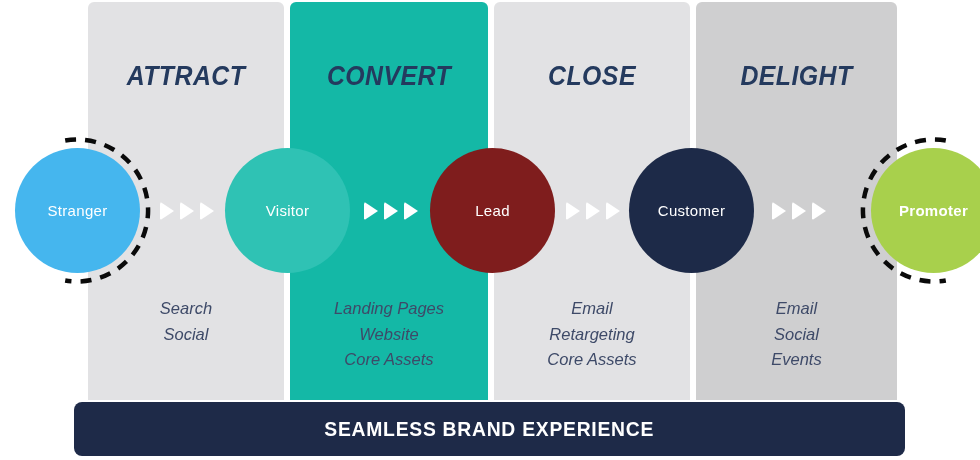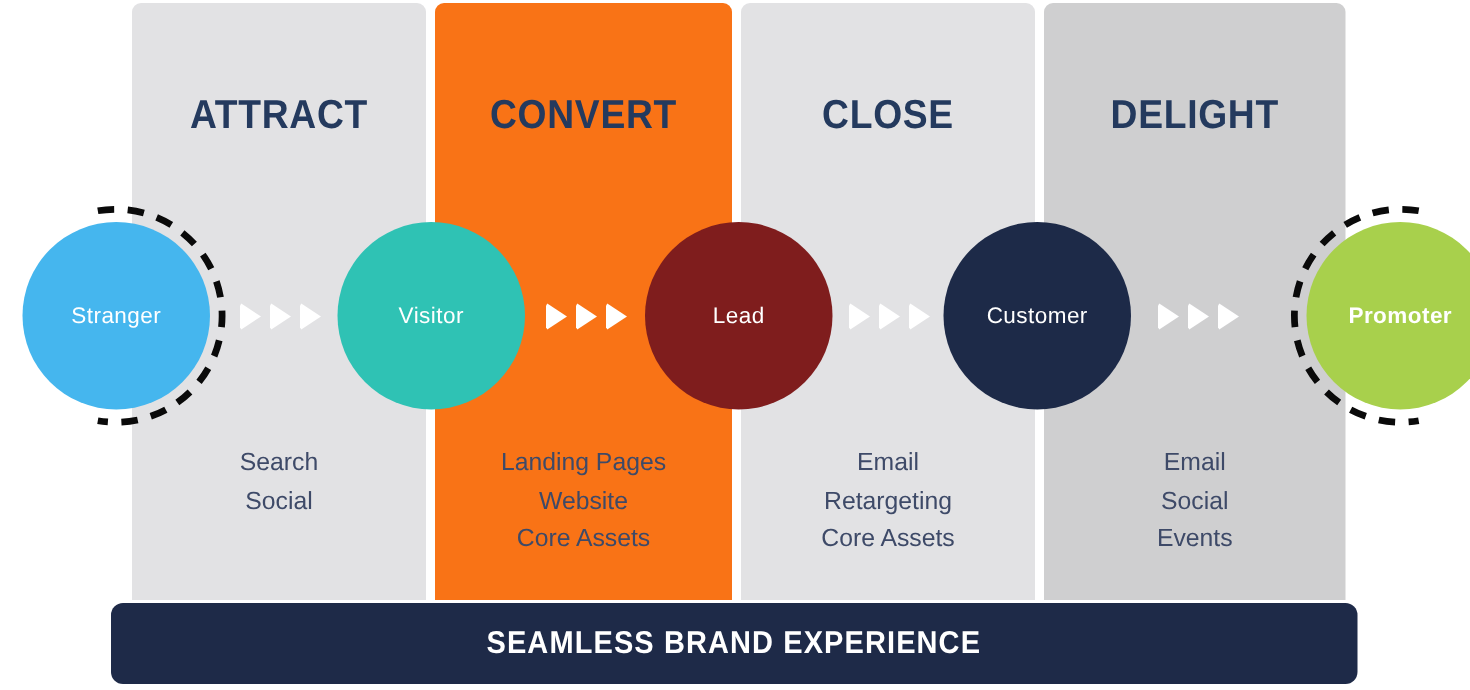--- a/index.html
+++ b/index.html
@@ -14,20 +14,21 @@
     height: 460px;
     background: #ffffff;
     overflow: hidden;
   }
   
   .stage {
     position: absolute;
     top: 2px;
     height: 398px;
     border-radius: 6px 6px 0 0;
+    font-style: italic;
   }
   .stage-attract { left: 88px;  width: 196px; }
   .stage-convert { left: 290px; width: 198px; }
   .stage-close   { left: 494px; width: 196px; }
   .stage-delight { left: 696px; width: 201px; }
   .stage-title {
     position: absolute;
     top: 59px;
     left: 0;
     width: 100%;
@@ -135,21 +136,21 @@
 <div class="canvas">
 
   <div class="stage stage-attract" style="background-color: rgb(226, 226, 228);">
     <div class="stage-title">ATTRACT</div>
     <ul class="stage-list">
       <li>Search</li>
       <li>Social</li>
     </ul>
   </div>
 
-  <div class="stage stage-convert" style="background-color: #f97316;">
+  <div class="stage stage-convert" style="background-color: #14b8a6;">
     <div class="stage-title">CONVERT</div>
     <ul class="stage-list">
       <li>Landing Pages</li>
       <li>Website</li>
       <li>Core Assets</li>
     </ul>
   </div>
 
   <div class="stage stage-close" style="background-color: rgb(226, 226, 228);">
     <div class="stage-title">CLOSE</div>

